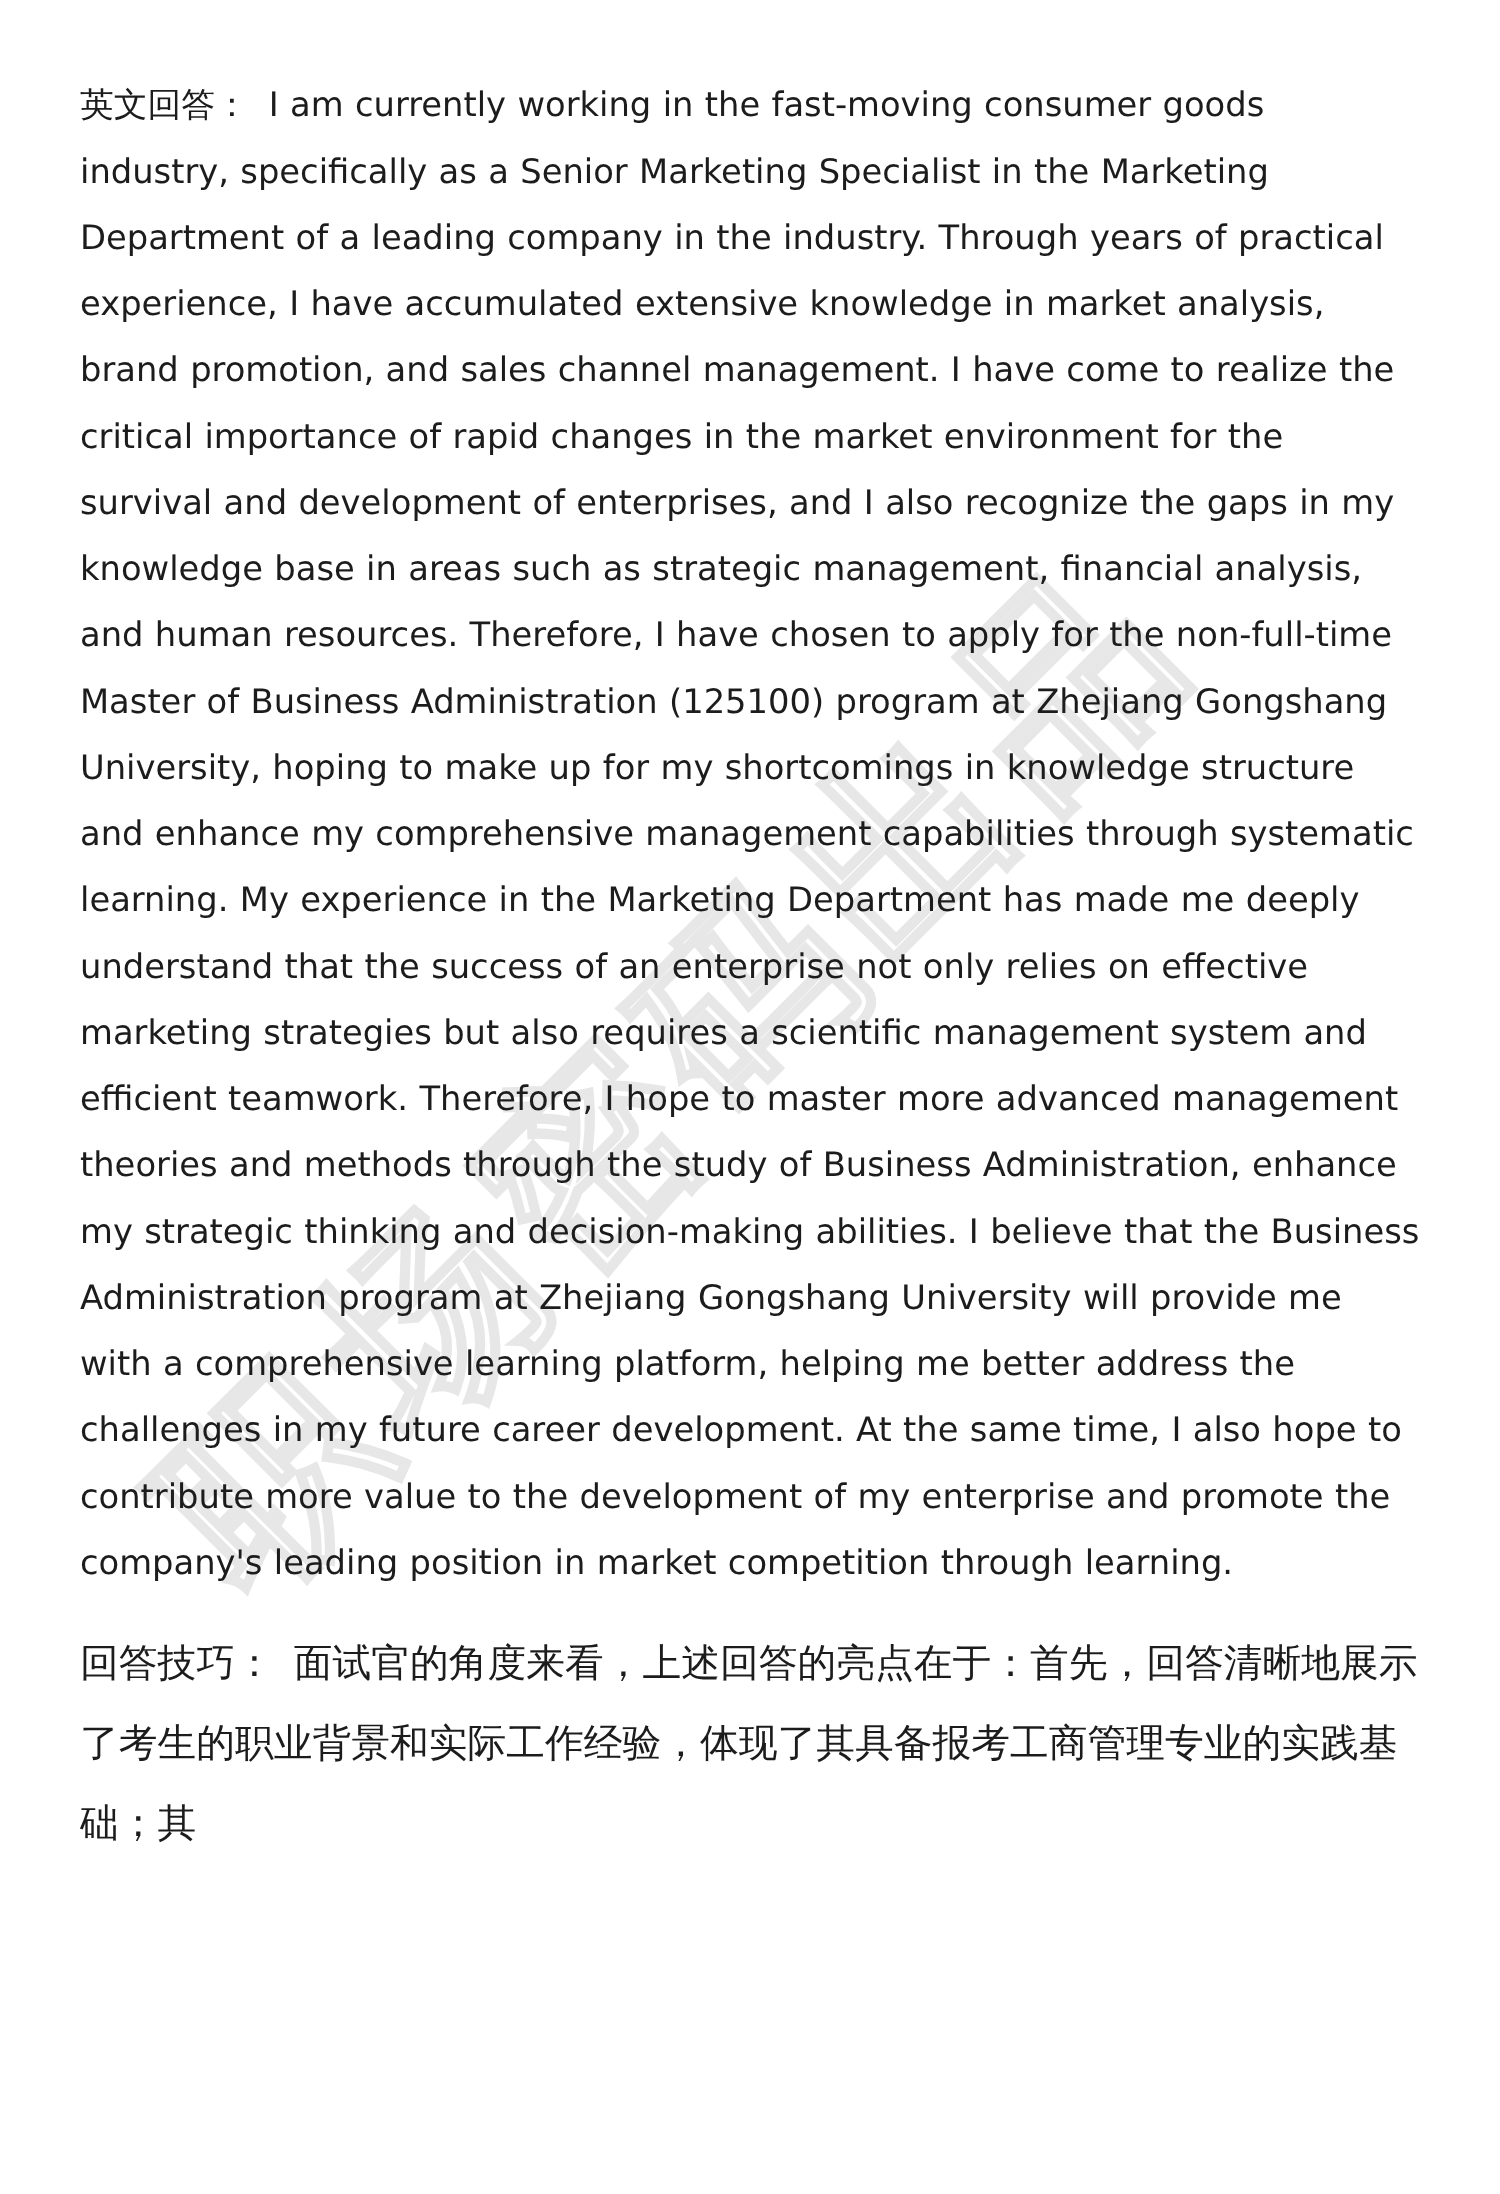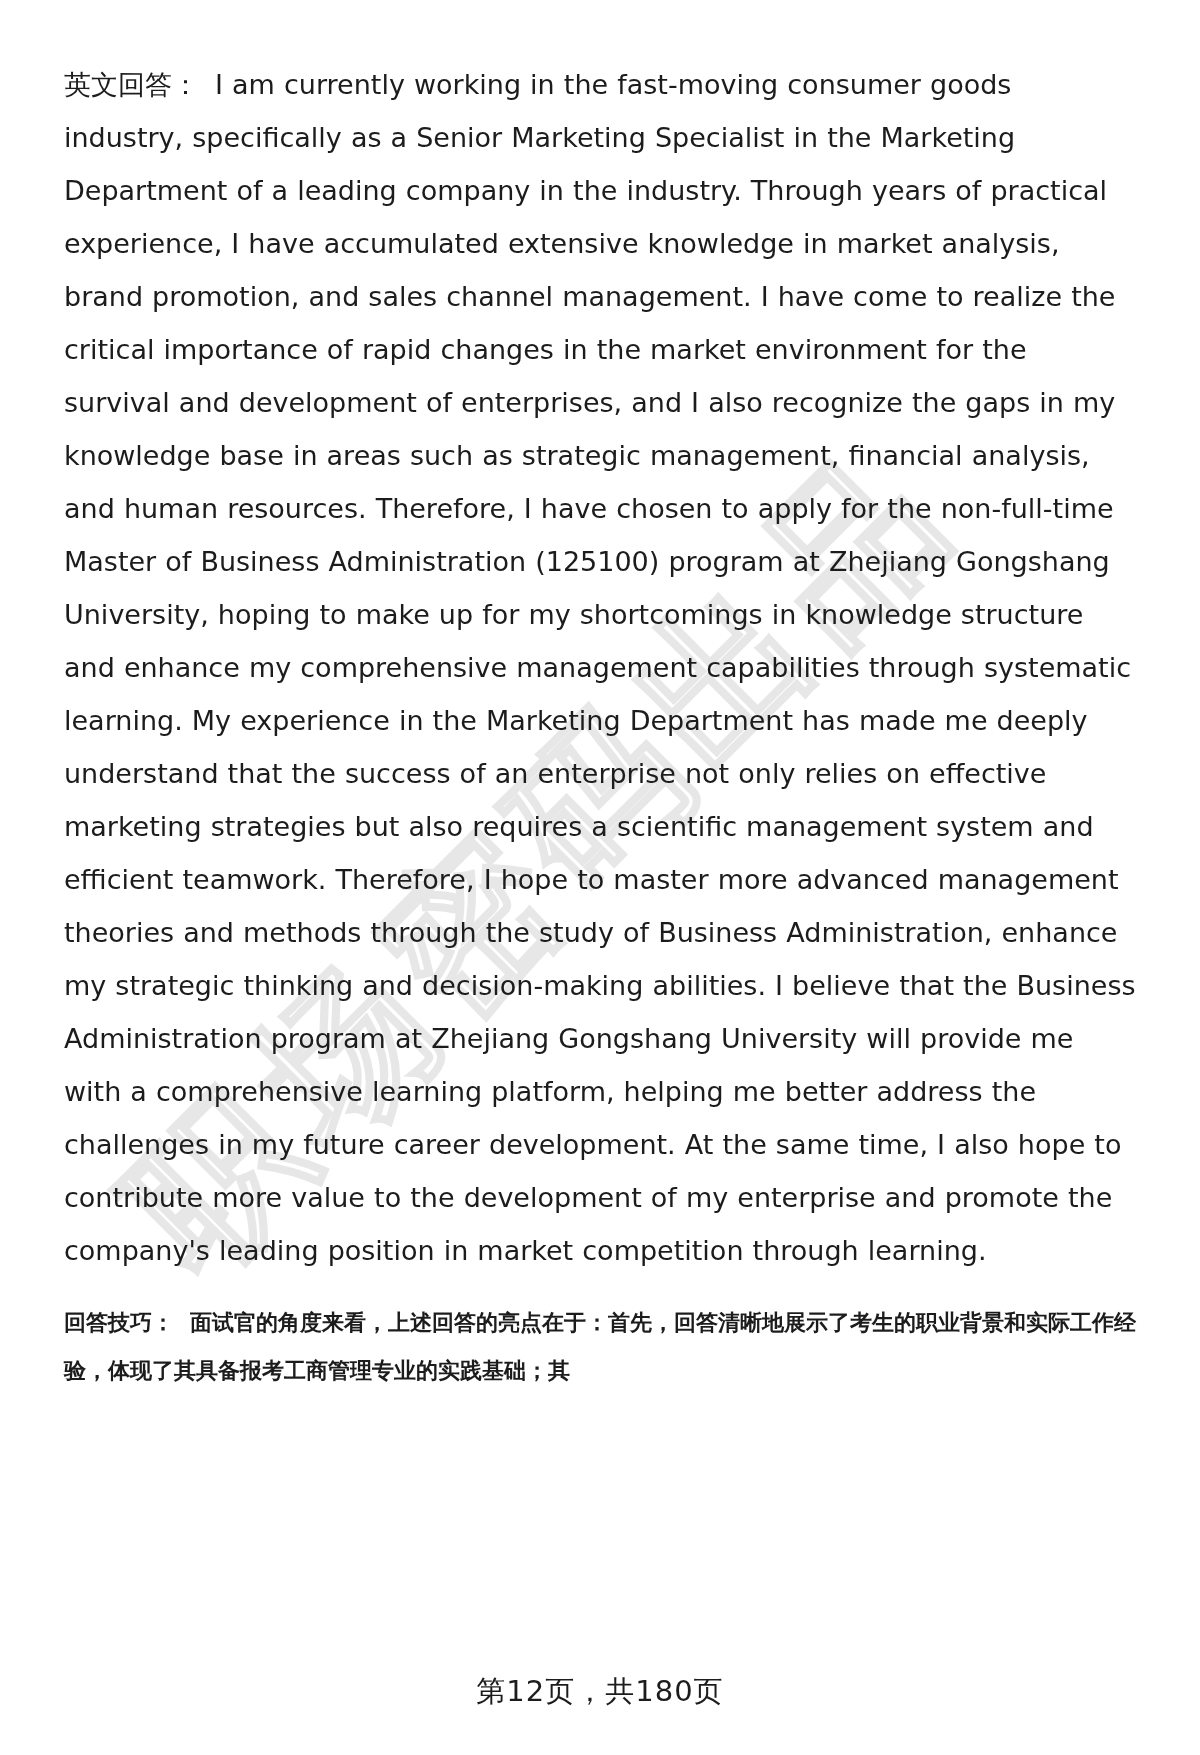--- a/index.html
+++ b/index.html
@@ -46,24 +46,23 @@
   .para {
     margin: 0;
     text-align: left;
     word-spacing: 0.5px;
   }
   .para-en {
     font-size: 27px;
     line-height: 53px;
   }
   .para-zh {
-    font-size: 22px;
-    line-height: 48px;
+    font-size: 31px;
+    line-height: 64px;
     margin-top: 22px;
-    font-weight: bold;
   }
   .para .label {
     margin-right: 16px;
     white-space: nowrap;
   }
   .footer {
     position: absolute;
     left: 0;
     top: 1672px;
     width: 100%;
@@ -81,15 +80,14 @@
   <div class="watermark">职场密码出品</div>
 
   <div class="content">
 
     <p class="para para-en"><span class="label">英文回答：</span><span>I am currently working in the fast-moving consumer goods industry, specifically as a Senior Marketing Specialist in the Marketing Department of a leading company in the industry. Through years of practical experience, I have accumulated extensive knowledge in market analysis, brand promotion, and sales channel management. I have come to realize the critical importance of rapid changes in the market environment for the survival and development of enterprises, and I also recognize the gaps in my knowledge base in areas such as strategic management, financial analysis, and human resources. Therefore, I have chosen to apply for the non-full-time Master of Business Administration (125100) program at Zhejiang Gongshang University, hoping to make up for my shortcomings in knowledge structure and enhance my comprehensive management capabilities through systematic learning. My experience in the Marketing Department has made me deeply understand that the success of an enterprise not only relies on effective marketing strategies but also requires a scientific management system and efficient teamwork. Therefore, I hope to master more advanced management theories and methods through the study of Business Administration, enhance my strategic thinking and decision-making abilities. I believe that the Business Administration program at Zhejiang Gongshang University will provide me with a comprehensive learning platform, helping me better address the challenges in my future career development. At the same time, I also hope to contribute more value to the development of my enterprise and promote the company's leading position in market competition through learning.</span></p>
 
     <p class="para para-zh"><span class="label">回答技巧：</span><span>面试官的角度来看，上述回答的亮点在于：首先，回答清晰地展示了考生的职业背景和实际工作经验，体现了其具备报考工商管理专业的实践基础；其</span></p>
 
   </div>
 
-  <div class="footer">第12页，共180页</div>
 
 </div>
 
 </body></html>

